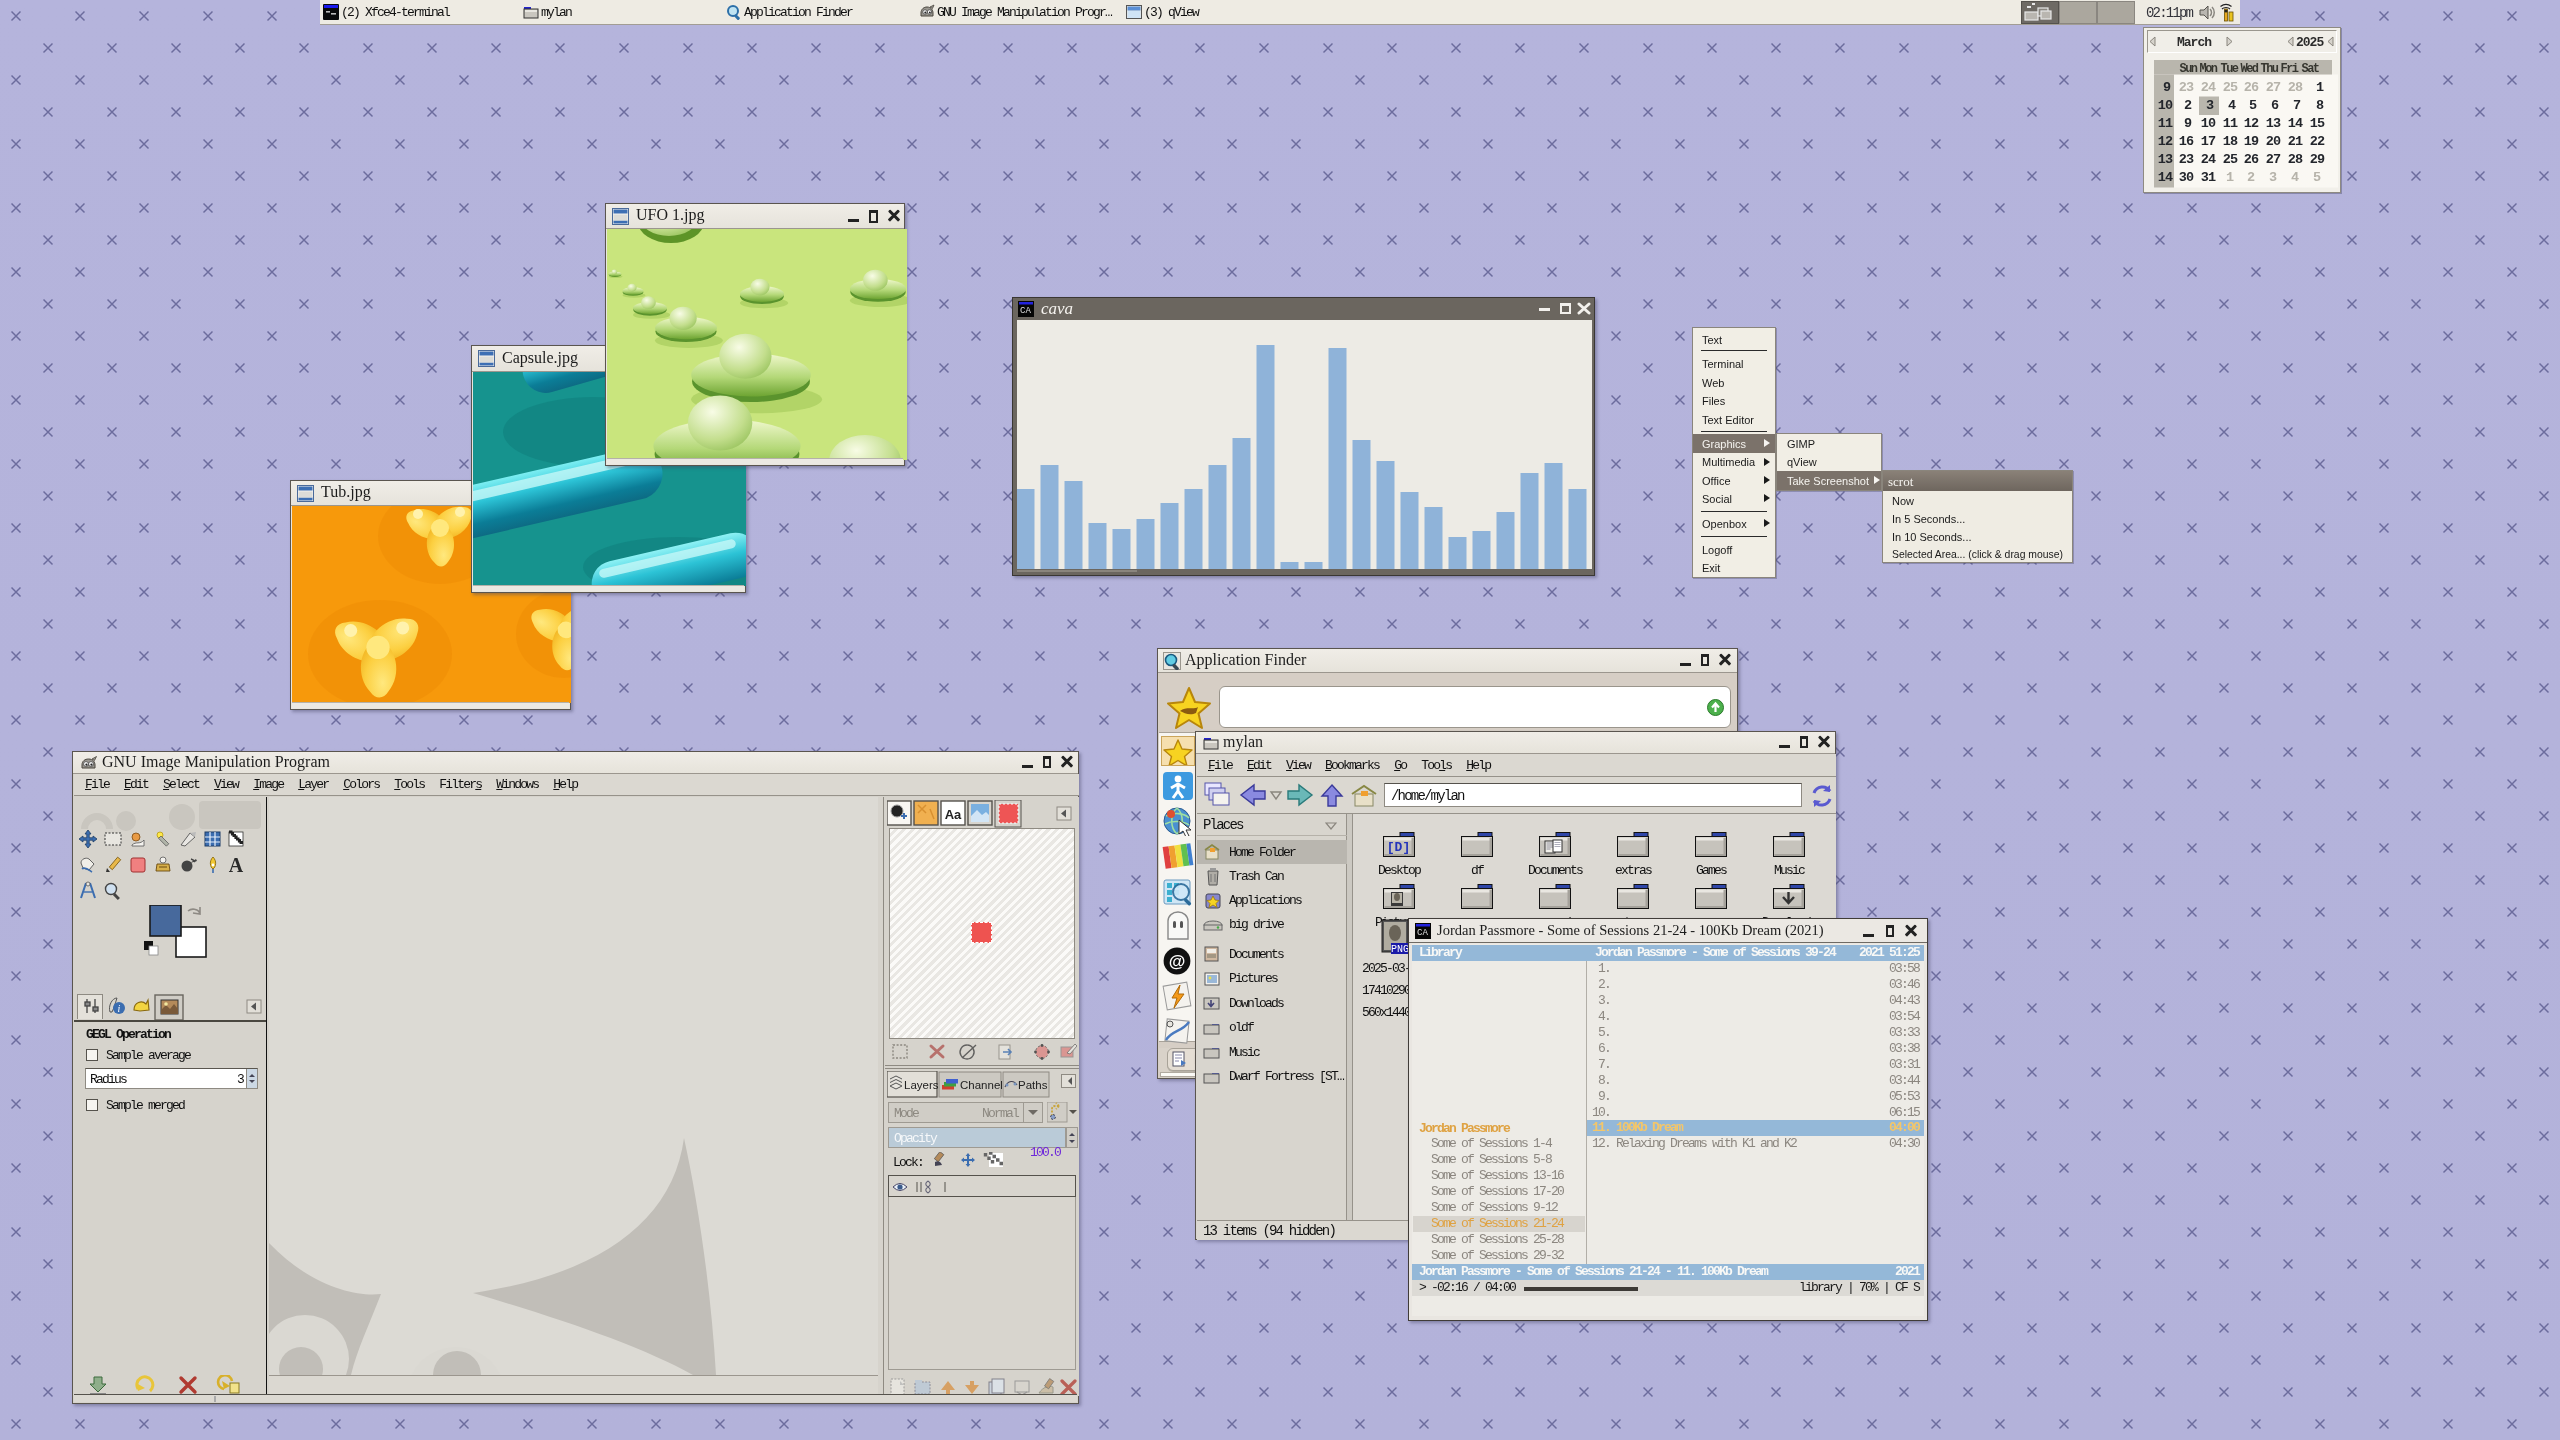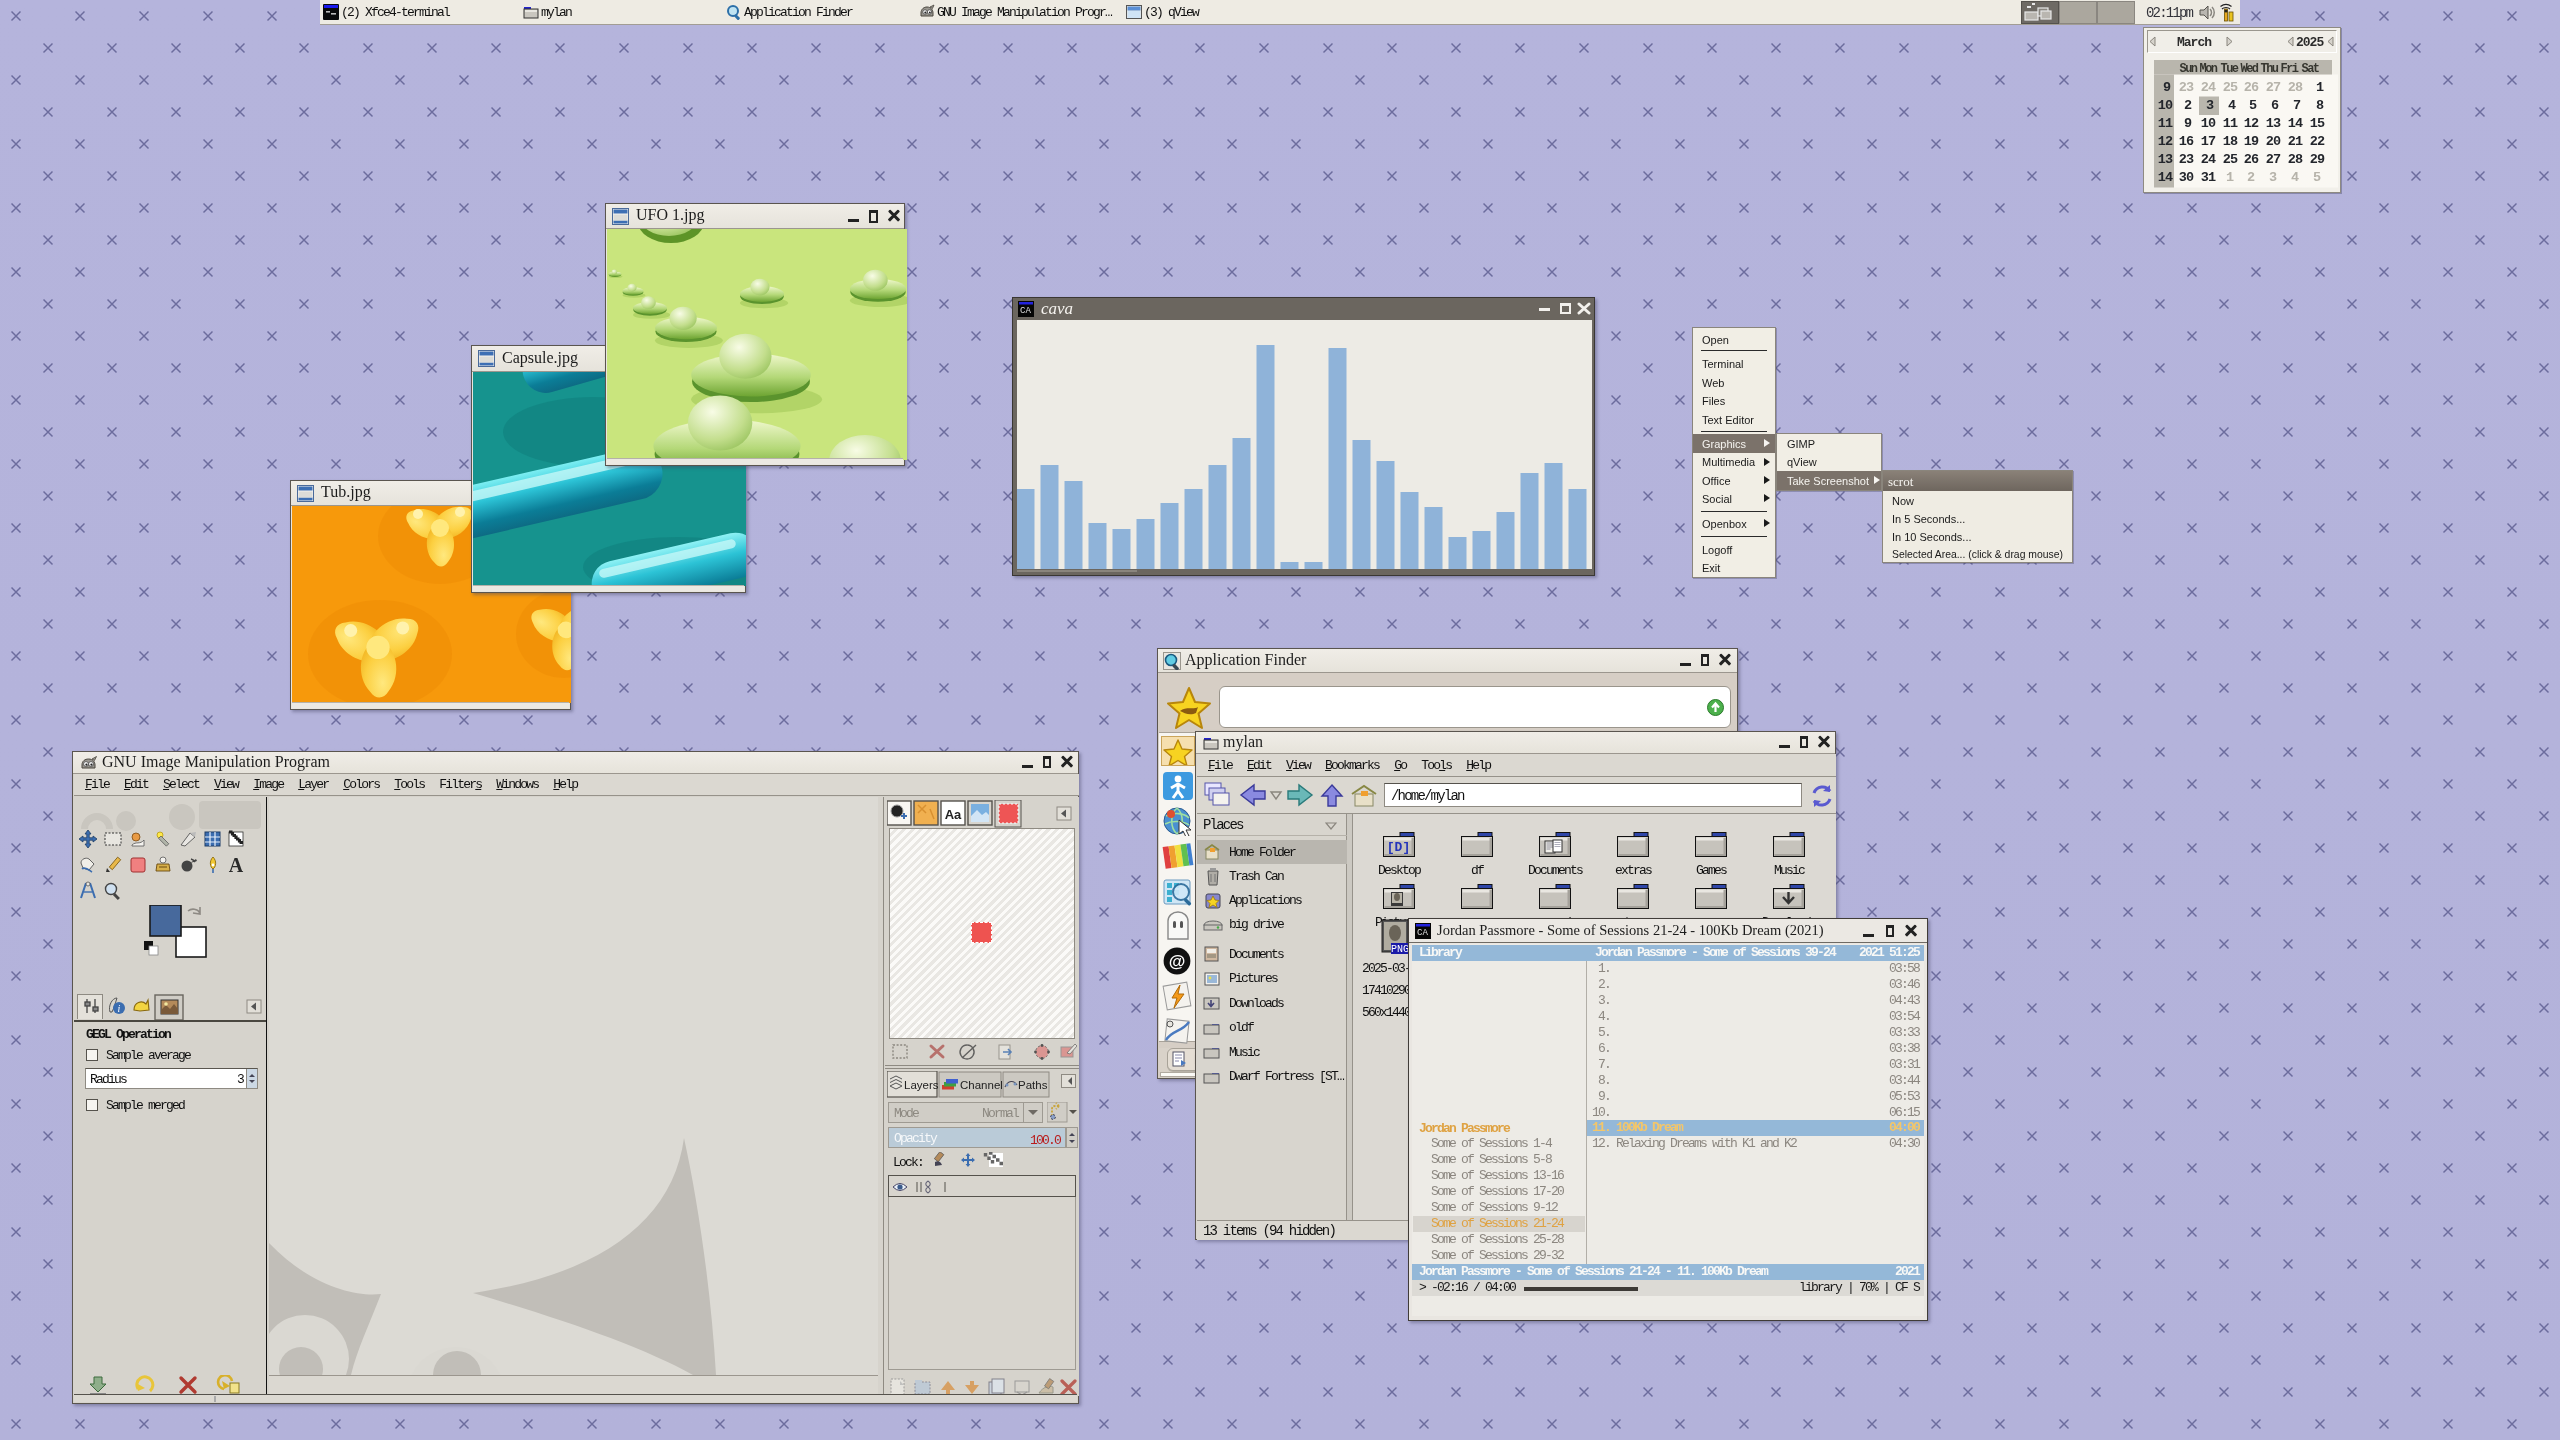--- a/index.html
+++ b/index.html
@@ -715,21 +715,21 @@
           <rect x="0" y="0" width="20" height="20" fill="#d0cdc6" stroke="#9e9a92"></rect>
           <path d="M5,14 L5,7 Q5,4 8,4 L12,4 M12,4 L9,1 M12,4 L9,7" fill="none" stroke="#c8a43a" stroke-width="1.8" stroke-dasharray="2,1.4"></path>
           <circle cx="6" cy="15" r="2.4" fill="#8aa0c8" stroke-dasharray="2,1.4" stroke="#445"></circle>
         </svg>
     <div class="abs" style="left:184px;top:305px;width:9px;height:21px">
           <div style="width:0;height:0;border:4.5px solid transparent;border-top-color:#55524c;margin:8px 0 0 0"></div>
         </div>
 
     <div class="abs" style="left:3px;top:330px;width:178px;height:21px;background:#bacbd8;border:1px solid #9e9a92">
       <div class="mono abs" style="left:5px;top:3px;color:#f6f8fa">Opacity</div>
-      <div class="mono abs" style="right:5px;top:5px;color:#b91c1c">100.0</div>
+      <div class="mono abs" style="right:5px;top:17px;color:#6d28d9">100.0</div>
     </div>
     <div class="abs" style="left:181px;top:330px;width:12px;height:21px;background:#d0cdc6;border:1px solid #9e9a92">
       <div style="width:0;height:0;border:3.4px solid transparent;border-bottom-color:#445;margin:2px auto 0"></div>
       <div style="width:0;height:0;border:3.4px solid transparent;border-top-color:#445;margin:4px auto 0"></div>
     </div>
 
     <div class="mono abs" style="left:8px;top:358px">Lock:</div>
     <svg class="abs" style="left:48px;top:355px" width="120" height="18">
       <g transform="translate(0,1)">
             <rect x="4" y="-1" width="5" height="9" transform="rotate(38 6 3)" fill="#b48a5a" stroke="#555" stroke-width="0.7"></rect>
@@ -1206,21 +1206,21 @@
     </div>
     <div class="abs" style="left:0;top:336px;width:512px;height:16px;color:#1a1a1a;background:#dcdad5">
       <span class="abs" style="left:7px">&gt; -02:16 / 04:00</span>
       <div class="abs" style="left:112px;top:7px;width:114px;height:4px;background:#3c3a36"></div>
       <span class="abs" style="right:5px">library | 70% | CF S</span>
     </div>
   </div>
 </div>
 
 <div class="abs" style="left:1692px;top:327px;width:84px;height:251px;background:#f1eee5;border:1px solid #8a857c;box-shadow:1px 1px 0 rgba(70,70,100,.35);z-index:30;font-size:11px;color:#1a1a1a">
-  <div class="abs" style="left:9px;top:6px">Open</div>
+  <div class="abs" style="left:9px;top:6px">Text</div>
   <div class="abs" style="left:8px;top:22px;width:66px;border-top:1px solid #2a2a2a"></div>
   <div class="abs" style="left:9px;top:30px">Terminal</div>
   <div class="abs" style="left:9px;top:49px">Web</div>
   <div class="abs" style="left:9px;top:67px">Files</div>
   <div class="abs" style="left:9px;top:86px">Text Editor</div>
   <div class="abs" style="left:8px;top:103px;width:66px;border-top:1px solid #2a2a2a"></div>
   <div class="abs" style="left:0px;top:106px;width:82px;height:19px;background:#7b726a"></div>
   <div class="abs" style="left:9px;top:110px;color:#f6f4f0">Graphics</div>
   <div class="abs" style="left:9px;top:128px">Multimedia</div>
   <div class="abs" style="left:9px;top:147px">Office</div>

